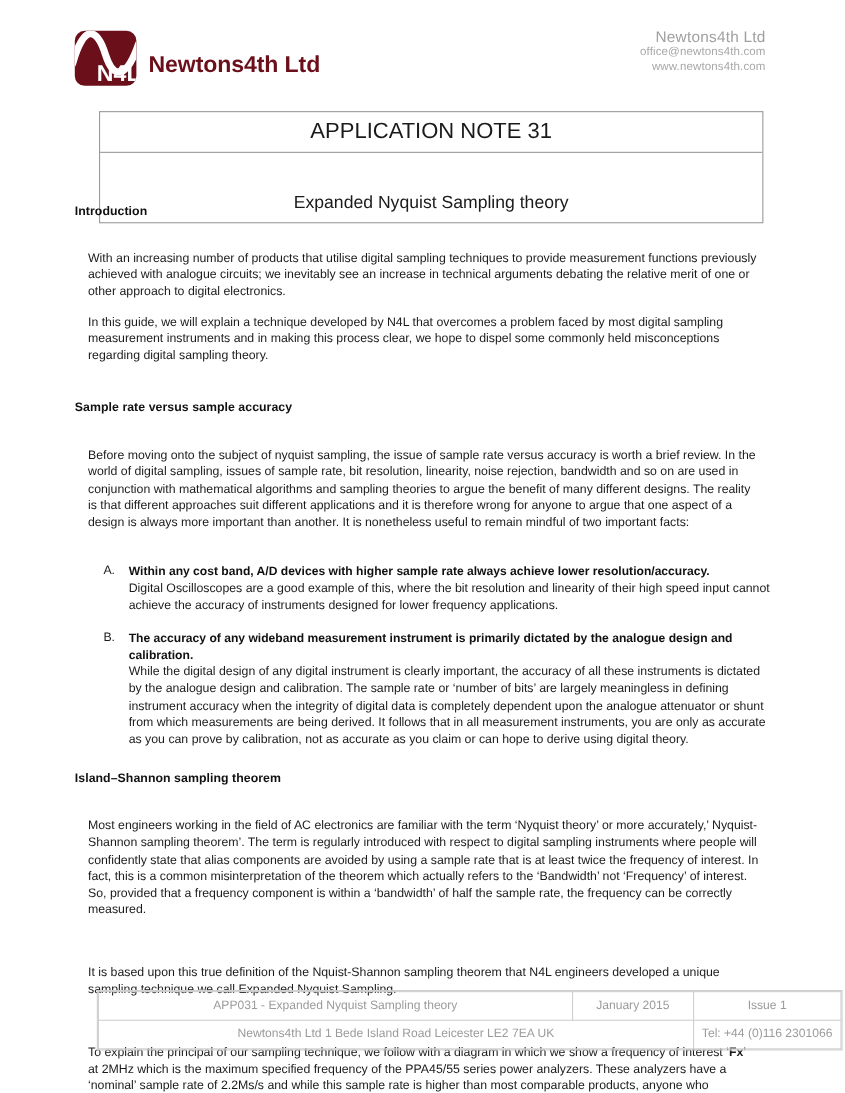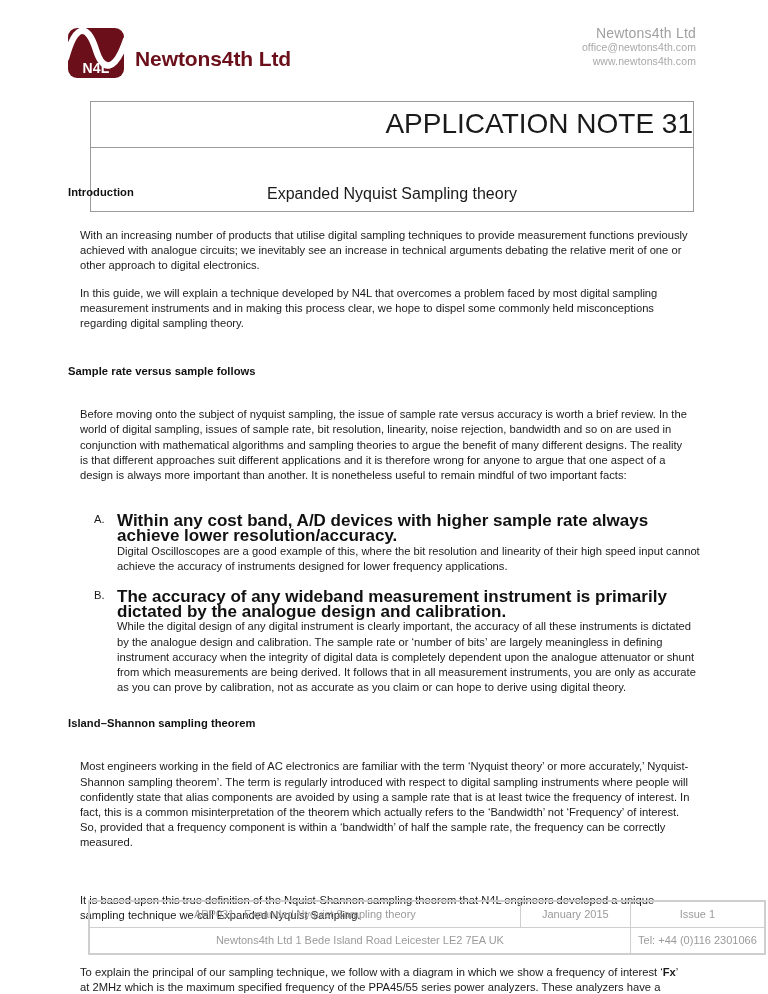--- a/index.html
+++ b/index.html
@@ -51,28 +51,28 @@
     flex: 0 0 auto;
   }
   .logo-wave {
     position: absolute;
     left: 0; top: 0;
     width: 56px;
     height: 50px;
   }
   .logo-text {
     position: absolute;
-    left: 0;
+    left: 12px;
     bottom: 1px;
     width: 56px;
     text-align: center;
     color: #ffffff;
     font-family: "Liberation Sans", sans-serif;
     font-weight: bold;
-    font-size: 14px;
+    font-size: 21px;
     letter-spacing: 0.2px;
     line-height: 18px;
   }
 
   .company-name {
     margin-left: 11px;
     color: #6b0f1a;
     font-family: "Liberation Sans", sans-serif;
     font-weight: bold;
     font-size: 21px;
@@ -109,24 +109,23 @@
     border: 1px solid #9a9a9a;
     box-sizing: border-box;
     background: #ffffff;
   }
   .title-row {
     box-sizing: border-box;
     text-align: center;
     color: #1a1a1a;
   }
   .title-row-1 {
-    font-size: 28px;
+    font-size: 20px;
     padding: 6px 0 7px 0;
     border-bottom: 1px solid #9a9a9a;
-    text-align: right;
   }
   .title-row-2 {
     font-size: 16px;
     padding: 7px 0 8px 0;
     margin-top: 30px;
   }
 
   
   .content {
     position: absolute;
@@ -167,21 +166,21 @@
   }
   .marker {
     position: absolute;
     left: 26px;
     top: 0;
     font-size: 11.2px;
     color: #1a1a1a;
   }
   .fact-head {
     margin: 0;
-    font-size: 17px;
+    font-size: 11px;
     line-height: 15.2px;
     font-weight: bold;
     color: #111111;
   }
   .fact-body {
     margin: 0;
     font-size: 11.2px;
     line-height: 15.2px;
     color: #1a1a1a;
   }
@@ -249,21 +248,21 @@
 
   <div class="content">
 
     <h2 class="sec">Introduction</h2>
     <div class="gap-md"></div>
     <p class="body">With an increasing number of products that utilise digital sampling techniques to provide measurement functions previously achieved with analogue circuits; we inevitably see an increase in technical arguments debating the relative merit of one or other approach to digital electronics.</p>
     <p class="body">In this guide, we will explain a technique developed by N4L that overcomes a problem faced by most digital sampling measurement instruments and in making this process clear, we hope to dispel some commonly held misconceptions regarding digital sampling theory.</p>
 
     <div class="gap-lg"></div>
 
-    <h2 class="sec">Sample rate versus sample follows</h2>
+    <h2 class="sec">Sample rate versus sample accuracy</h2>
     <div class="gap-md"></div>
     <p class="body">Before moving onto the subject of nyquist sampling, the issue of sample rate versus accuracy is worth a brief review. In the world of digital sampling, issues of sample rate, bit resolution, linearity, noise rejection, bandwidth and so on are used in conjunction with mathematical algorithms and sampling theories to argue the benefit of many different designs. The reality is that different approaches suit different applications and it is therefore wrong for anyone to argue that one aspect of a design is always more important than another. It is nonetheless useful to remain mindful of two important facts:</p>
 
     <div class="gap-md"></div>
 
     <ol class="facts">
       <li>
         <span class="marker">A.</span>
         <p class="fact-head">Within any cost band, A/D devices with higher sample rate always achieve lower resolution/accuracy.</p>
         <p class="fact-body">Digital Oscilloscopes are a good example of this, where the bit resolution and linearity of their high speed input cannot achieve the accuracy of instruments designed for lower frequency applications.</p>

